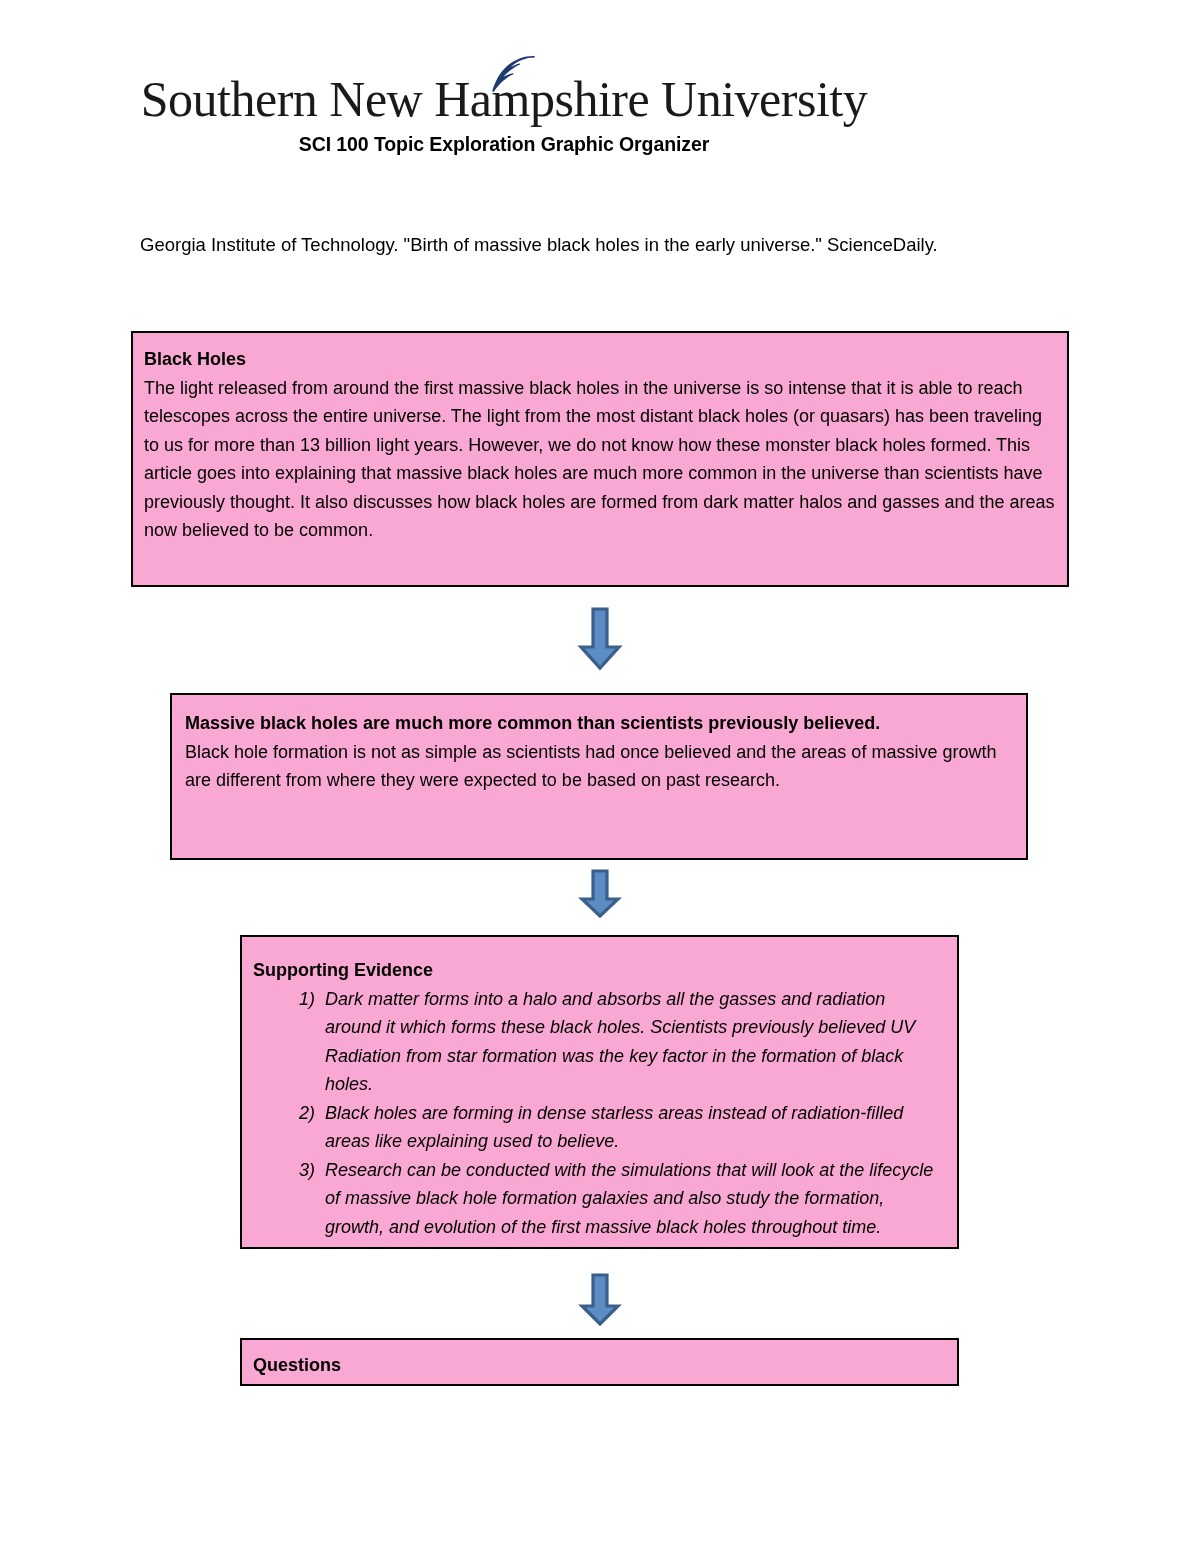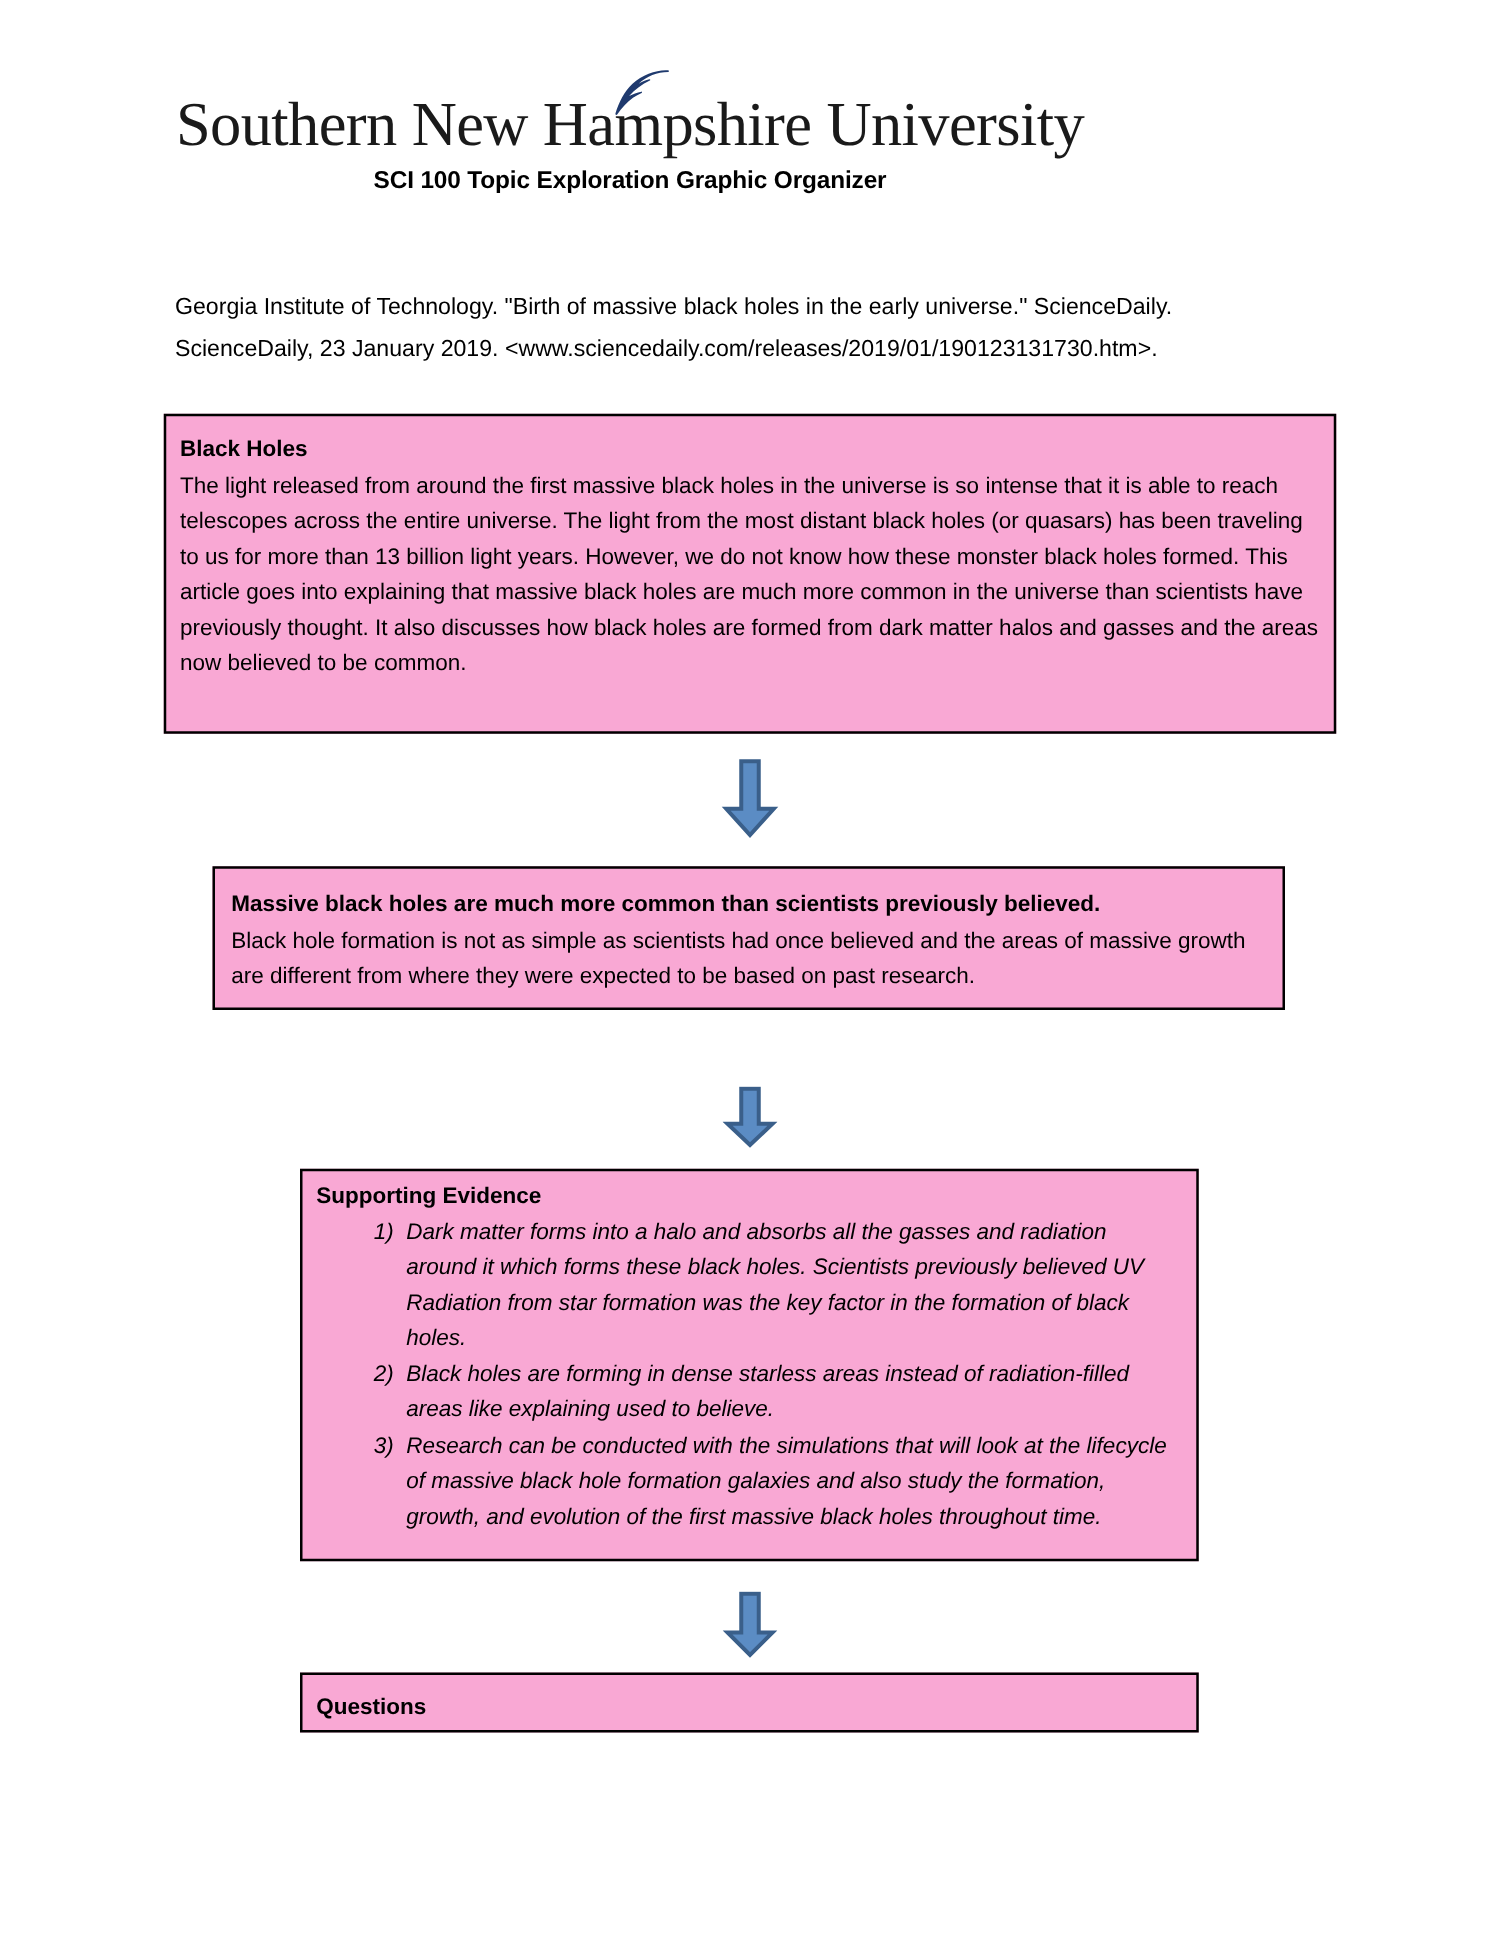--- a/index.html
+++ b/index.html
@@ -89,31 +89,31 @@
     top: 331px;
     width: 938px;
     height: 256px;
   }
   #box-black-holes .box-inner { padding: 12px 10px 0 11px; }
 
   #box-claim {
     left: 170px;
     top: 693px;
     width: 858px;
-    height: 115px;
+    height: 167px;
   }
   #box-claim .box-inner { padding: 14px 12px 0 13px; }
 
   #box-evidence {
     left: 240px;
     top: 935px;
     width: 719px;
     height: 314px;
   }
-  #box-evidence .box-inner { padding: 5px 12px 0 11px; }
+  #box-evidence .box-inner { padding: 19px 12px 0 11px; }
 
   #box-questions {
     left: 240px;
     top: 1338px;
     width: 719px;
     height: 48px;
   }
   #box-questions .box-inner { padding: 11px 12px 0 11px; }
 
   
@@ -154,21 +154,20 @@
     <span class="logo-text">Southern New Hampshire University</span>
     <svg class="feather" viewBox="0 0 46 38">
       <path d="M44.5 1.2 C36 0.5 24 4.5 16 12 C9.5 18 5 27 2.4 35.6 C2.0 36.8 3.2 37.4 3.9 36.4 C7.5 31.2 11.6 26.6 16.4 23.2 C18.6 21.6 20.9 20.3 23.3 19.3 C23.9 19.05 23.7 18.2 23.1 18.3 C19.6 18.9 16.3 20.1 13.3 21.8 C18.0 16.6 23.6 12.3 29.9 9.4 C30.5 9.1 30.2 8.25 29.6 8.4 C26.5 9.1 23.6 10.3 20.9 11.9 C27.6 6.0 35.6 2.6 44.6 2.6 C45.3 2.6 45.3 1.3 44.5 1.2 Z" fill="#1F3A6E"></path>
     </svg>
   </div>
   <div class="doc-title">SCI 100 Topic Exploration Graphic Organizer</div>
 </div>
 
 <div class="citation">
   <div>Georgia Institute of Technology. "Birth of massive black holes in the early universe." ScienceDaily.</div>
-  <div>ScienceDaily, 23 January 2019. &lt;www.sciencedaily.com/releases/2019/01/190123131730.htm&gt;.</div>
 </div>
 
 <div class="box" id="box-black-holes">
   <div class="box-inner">
     <p class="b-head">Black Holes</p>
     <p>The light released from around the first massive black holes in the universe is so intense that it is able to reach telescopes across the entire universe. The light from the most distant black holes (or quasars) has been traveling to us for more than 13 billion light years. However, we do not know how these monster black holes formed. This article goes into explaining that massive black holes are much more common in the universe than scientists have previously thought. It also discusses how black holes are formed from dark matter halos and gasses and the areas now believed to be common.</p>
   </div>
 </div>
 
 <svg class="arrow" id="arrow-1" viewBox="0 0 48 64">

